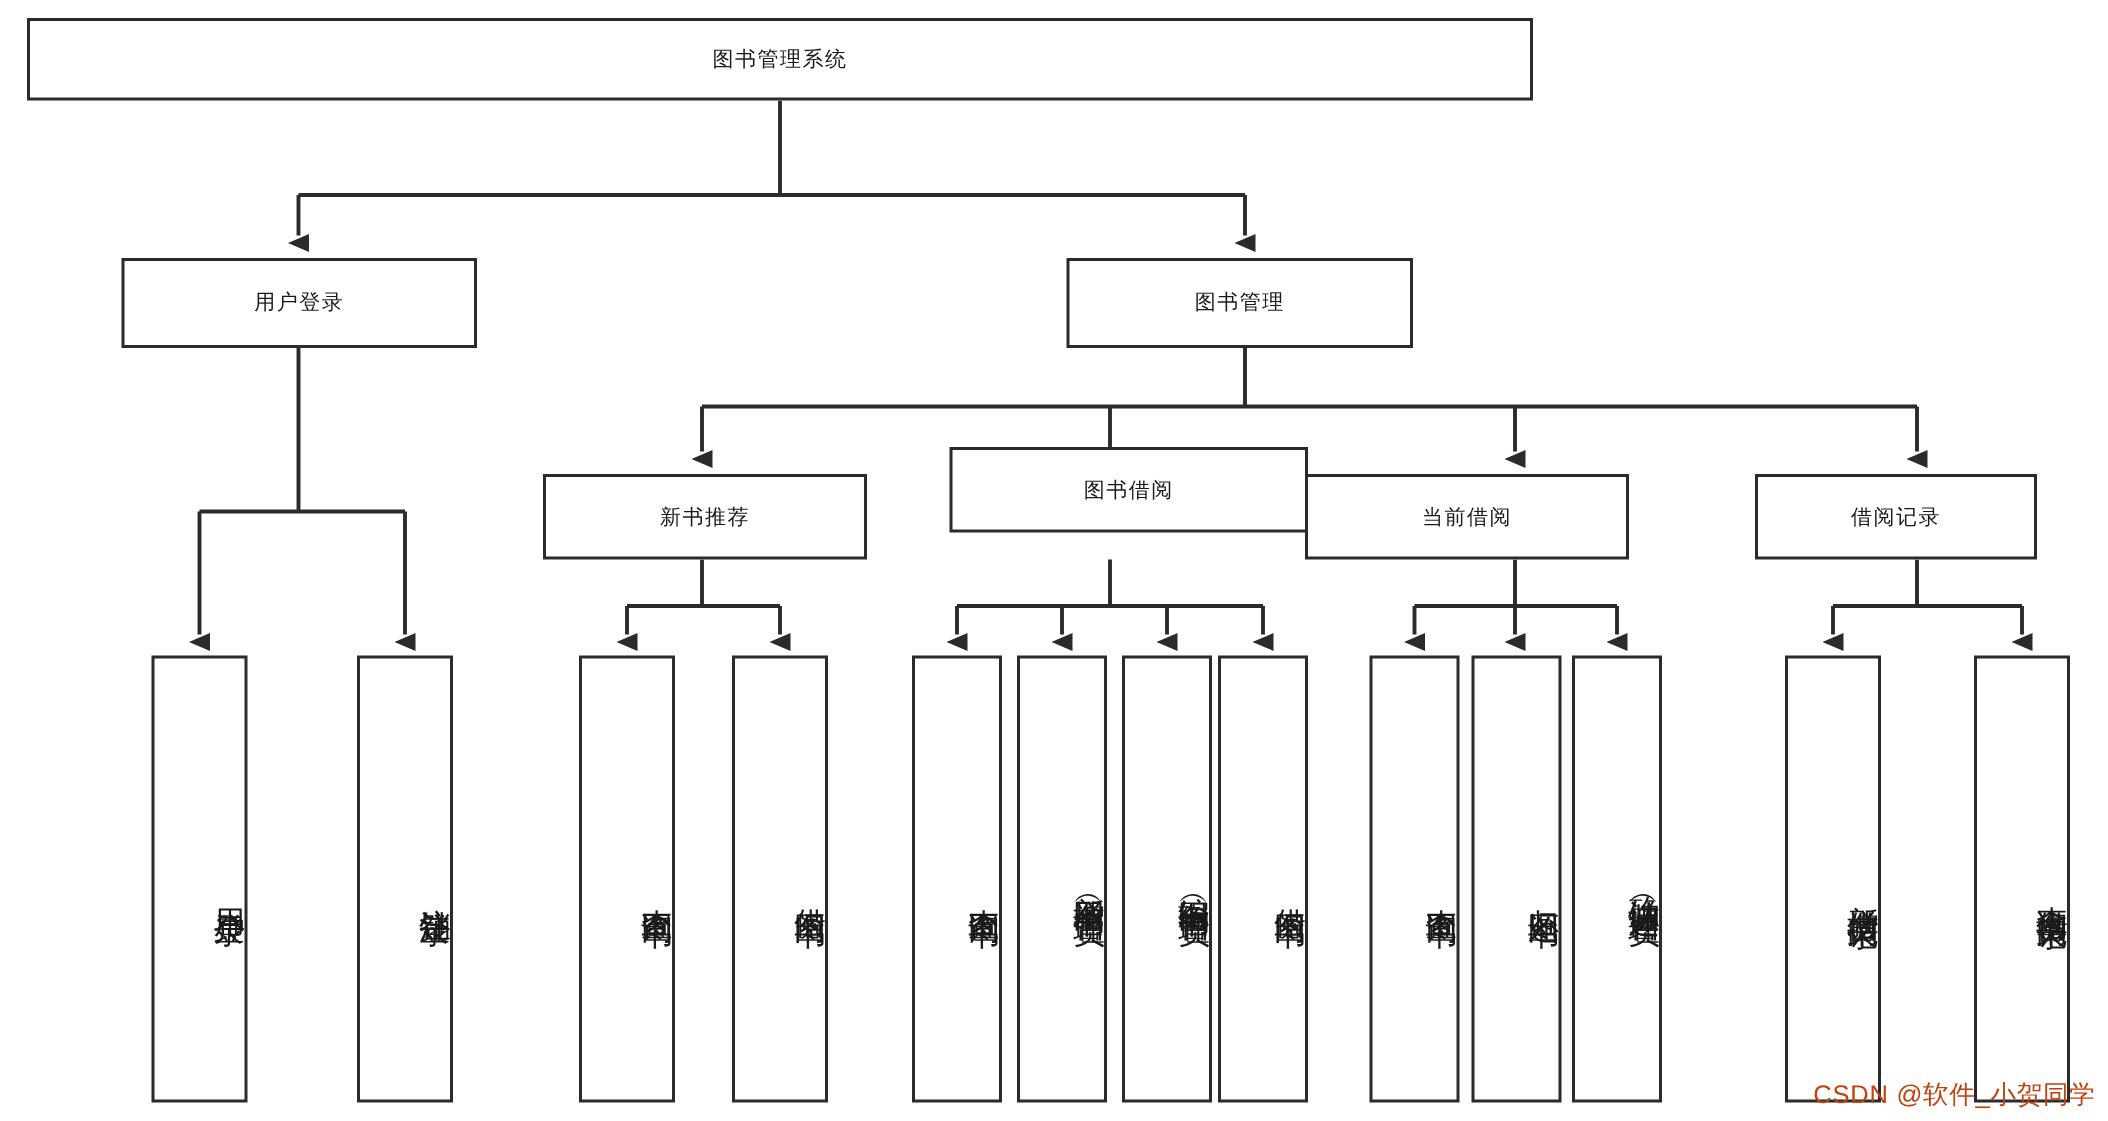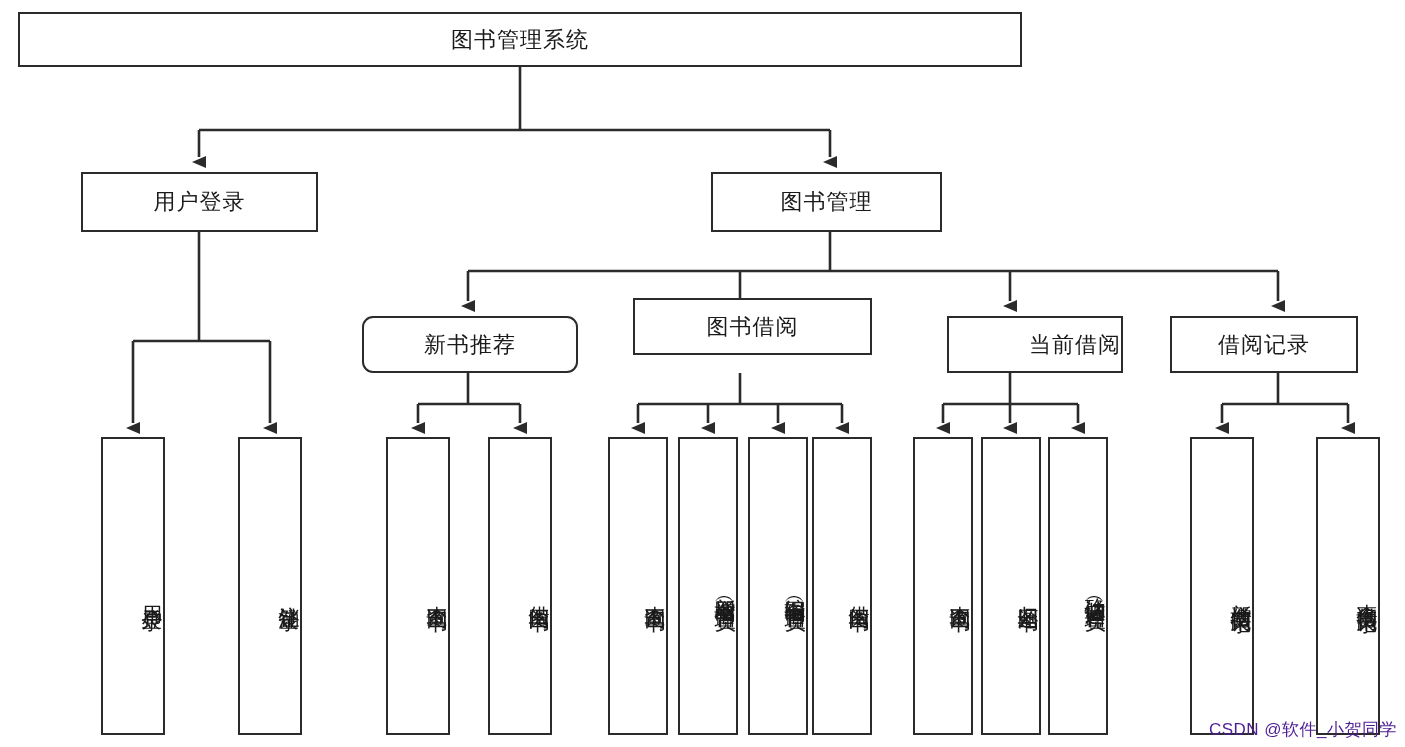--- a/index.html
+++ b/index.html
@@ -21,21 +21,21 @@
     position: absolute;
     box-sizing: border-box;
     border: 2px solid #2b2b2b;
     background: #ffffff;
     display: flex;
     align-items: center;
     justify-content: center;
     color: #1a1a1a;
   }
   .node.horiz {
-    font-size: 22px;
+    font-size: 14px;
     letter-spacing: 1px;
   }
   .node.vert {
     writing-mode: vertical-rl;
     text-orientation: upright;
     font-size: 21px;
     letter-spacing: 2px;
     align-items: flex-start;
     justify-content: center;
     padding-top: 14px;
@@ -59,21 +59,21 @@
     fill: none;
   }
   .ahead {
     fill: #2b2b2b;
   }
   #watermark {
     position: absolute;
     right: 8px;
     bottom: 6px;
     font-size: 17px;
-    color: #4c1d95;
+    color: #c2410c;
     letter-spacing: 0.5px;
     white-space: nowrap;
   }
 </style>
 </head>
 <body>
 
 <div id="canvas">
 
   <svg id="links" viewBox="0 0 1405 747">
@@ -128,27 +128,27 @@
     <span>图书管理系统</span>
   </div>
 
   <div class="node horiz" style="left:81px; top:172px; width:237px; height:60px;">
     <span>用户登录</span>
   </div>
   <div class="node horiz" style="left:711px; top:172px; width:231px; height:60px;">
     <span>图书管理</span>
   </div>
 
-  <div class="node horiz" style="left:362px; top:316px; width:216px; height:57px;border-radius:11px;">
+  <div class="node horiz" style="left:362px; top:316px; width:216px; height:57px;">
     <span>新书推荐</span>
   </div>
   <div class="node horiz" style="left:633px; top:298px; width:239px; height:57px;">
     <span>图书借阅</span>
   </div>
-  <div class="node horiz" style="left:947px; top:316px; width:176px; height:57px;justify-content:flex-end;">
+  <div class="node horiz" style="left:870px; top:316px; width:216px; height:57px;">
     <span>当前借阅</span>
   </div>
   <div class="node horiz" style="left:1170px; top:316px; width:188px; height:57px;">
     <span>借阅记录</span>
   </div>
 
   <div class="node vert" style="left:101px; top:437px; width:64px; height:298px;">
     <span>用户登录</span>
   </div>
   <div class="node vert" style="left:238px; top:437px; width:64px; height:298px;">

